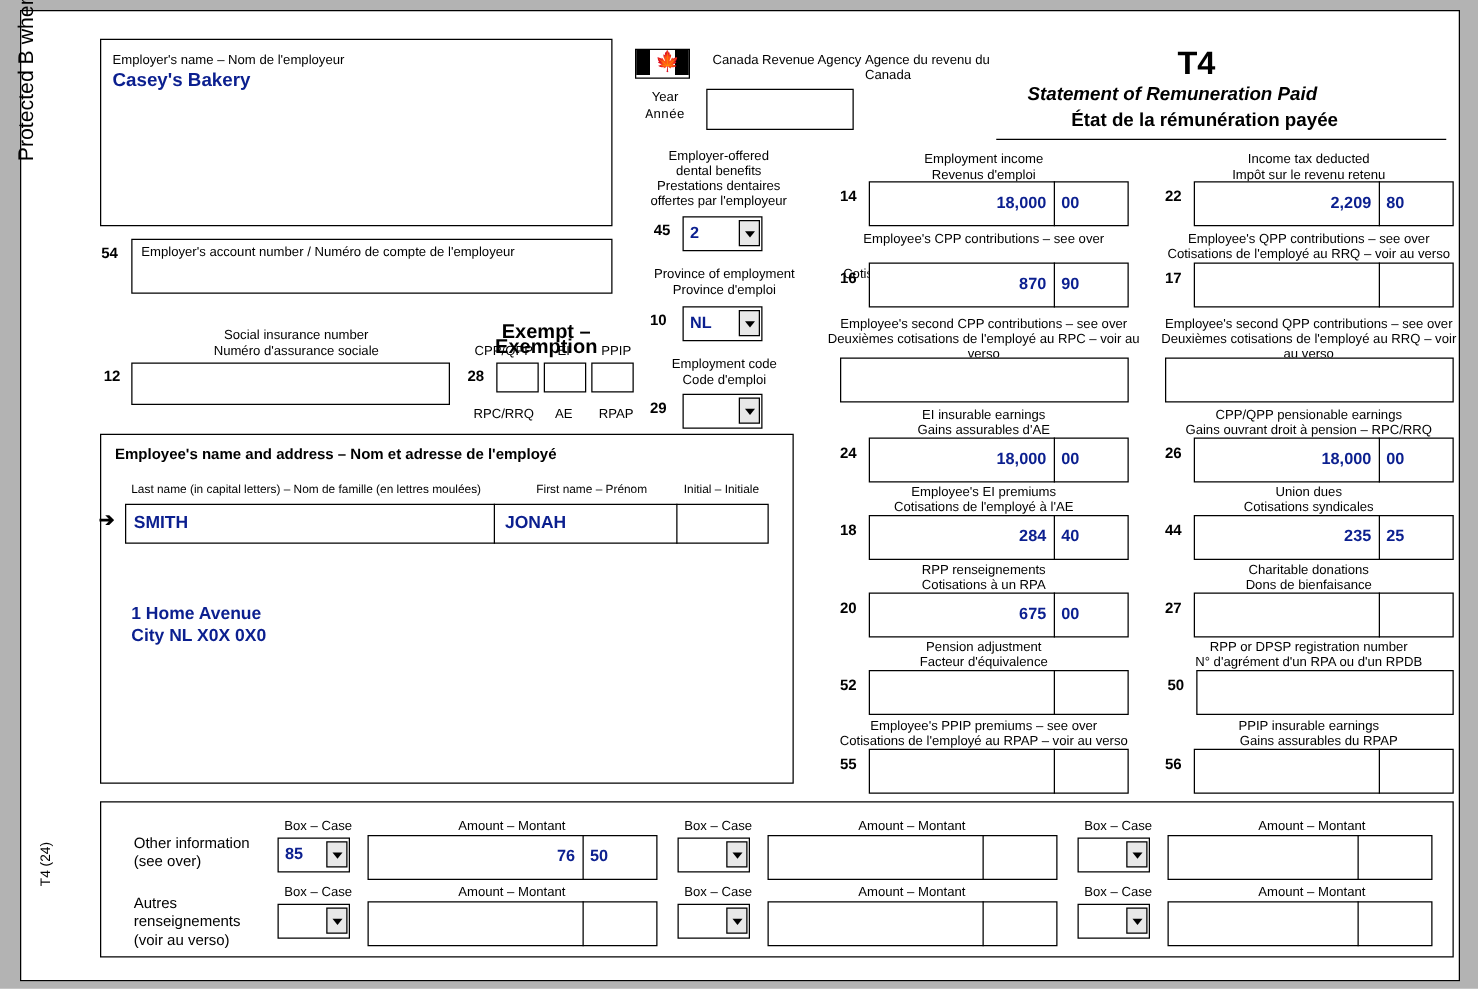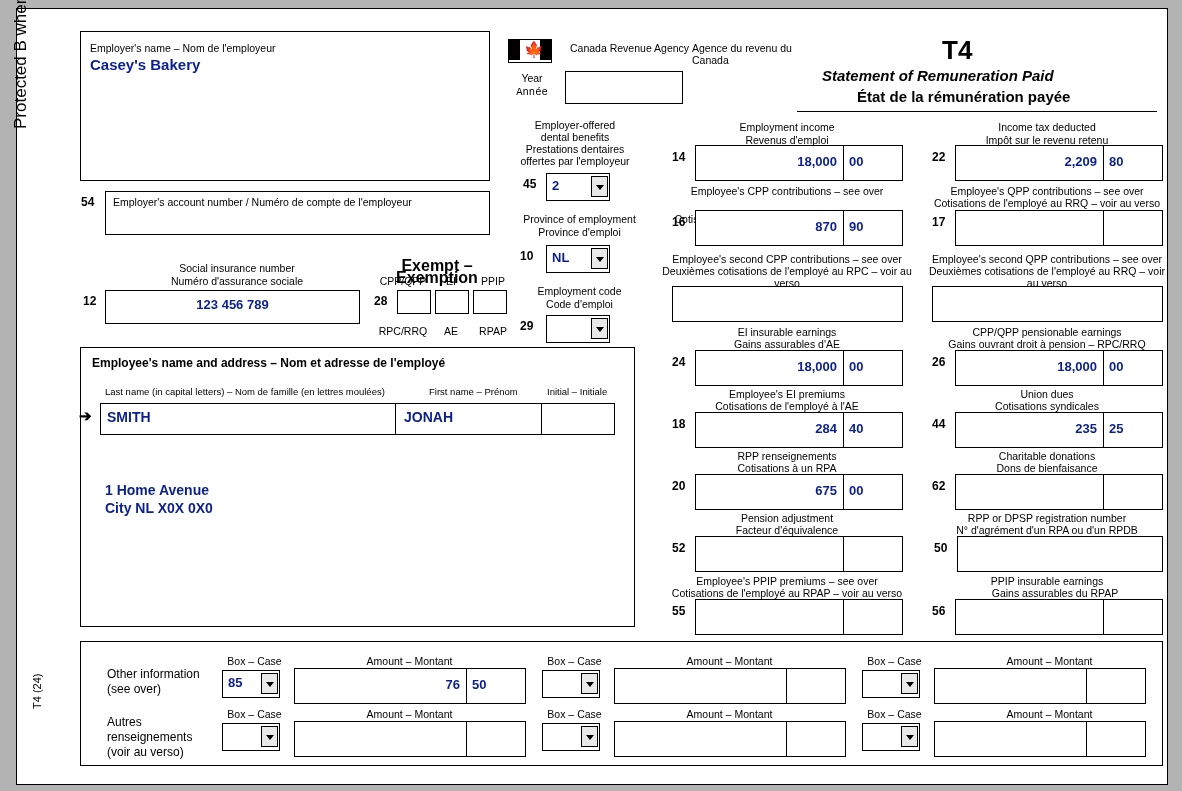--- a/index.html
+++ b/index.html
@@ -103,21 +103,20 @@
   <div class="lbl ctr" style="left:485px;top:289px;width:155px;">Code d'emploi</div>
   <div class="num" style="left:503px;top:310px;">29</div>
   <div class="box" style="left:529px;top:306px;width:64px;height:28px;"></div>
   <div class="money" style="left:535px;top:311px;"></div>
   <div class="ddbtn" style="left:574px;top:309px;"></div>
 
   <div class="lbl ctr" style="left:85px;top:253px;width:270px;">Social insurance number</div>
   <div class="lbl ctr" style="left:85px;top:266px;width:270px;">Numéro d'assurance sociale</div>
   <div class="num" style="left:66px;top:285px;">12</div>
   <div class="box" style="left:88px;top:281px;width:255px;height:34px;"></div>
-  <div class="money ctr" style="left:88px;top:288px;width:255px;text-align:center;">123 456 789</div>
 
   <div class="lbl ctr" style="left:350px;top:251px;width:140px;font-weight:bold;font-size:16px;">Exempt – Exemption</div>
   <div class="lbl ctr" style="left:358px;top:266px;width:56px;">CPP/QPP</div>
   <div class="lbl ctr" style="left:414px;top:266px;width:40px;">EI</div>
   <div class="lbl ctr" style="left:452px;top:266px;width:48px;">PPIP</div>
   <div class="num" style="left:357px;top:285px;">28</div>
   <div class="box" style="left:380px;top:281px;width:34px;height:24px;"></div>
   <div class="box" style="left:418px;top:281px;width:34px;height:24px;"></div>
   <div class="box" style="left:456px;top:281px;width:34px;height:24px;"></div>
   <div class="lbl ctr" style="left:358px;top:316px;width:56px;">RPC/RRQ</div>
@@ -220,21 +219,21 @@
   <div class="lbl ctr" style="left:640px;top:441px;width:260px;">RPP renseignements</div>
   <div class="lbl ctr" style="left:640px;top:453px;width:260px;">Cotisations à un RPA</div>
   <div class="num" style="left:655px;top:470px;">20</div>
   <div class="box" style="left:678px;top:465px;width:208px;height:36px;"></div>
   <div class="sep" style="left:826px;top:465px;height:36px;"></div>
   <div class="money" style="left:726px;top:474px;width:94px;text-align:right;">675</div>
   <div class="money" style="left:832px;top:474px;">00</div>
 
   <div class="lbl ctr" style="left:900px;top:441px;width:260px;">Charitable donations</div>
   <div class="lbl ctr" style="left:900px;top:453px;width:260px;">Dons de bienfaisance</div>
-  <div class="num" style="left:915px;top:470px;">62</div>
+  <div class="num" style="left:915px;top:470px;">27</div>
   <div class="box" style="left:938px;top:465px;width:208px;height:36px;"></div>
   <div class="sep" style="left:1086px;top:465px;height:36px;"></div>
   <div class="money" style="left:986px;top:474px;width:94px;text-align:right;"></div>
   <div class="money" style="left:1092px;top:474px;"></div>
 
   <div class="lbl ctr" style="left:640px;top:503px;width:260px;">Pension adjustment</div>
   <div class="lbl ctr" style="left:640px;top:515px;width:260px;">Facteur d'équivalence</div>
   <div class="num" style="left:655px;top:532px;">52</div>
   <div class="box" style="left:678px;top:527px;width:208px;height:36px;"></div>
   <div class="sep" style="left:826px;top:527px;height:36px;"></div>

